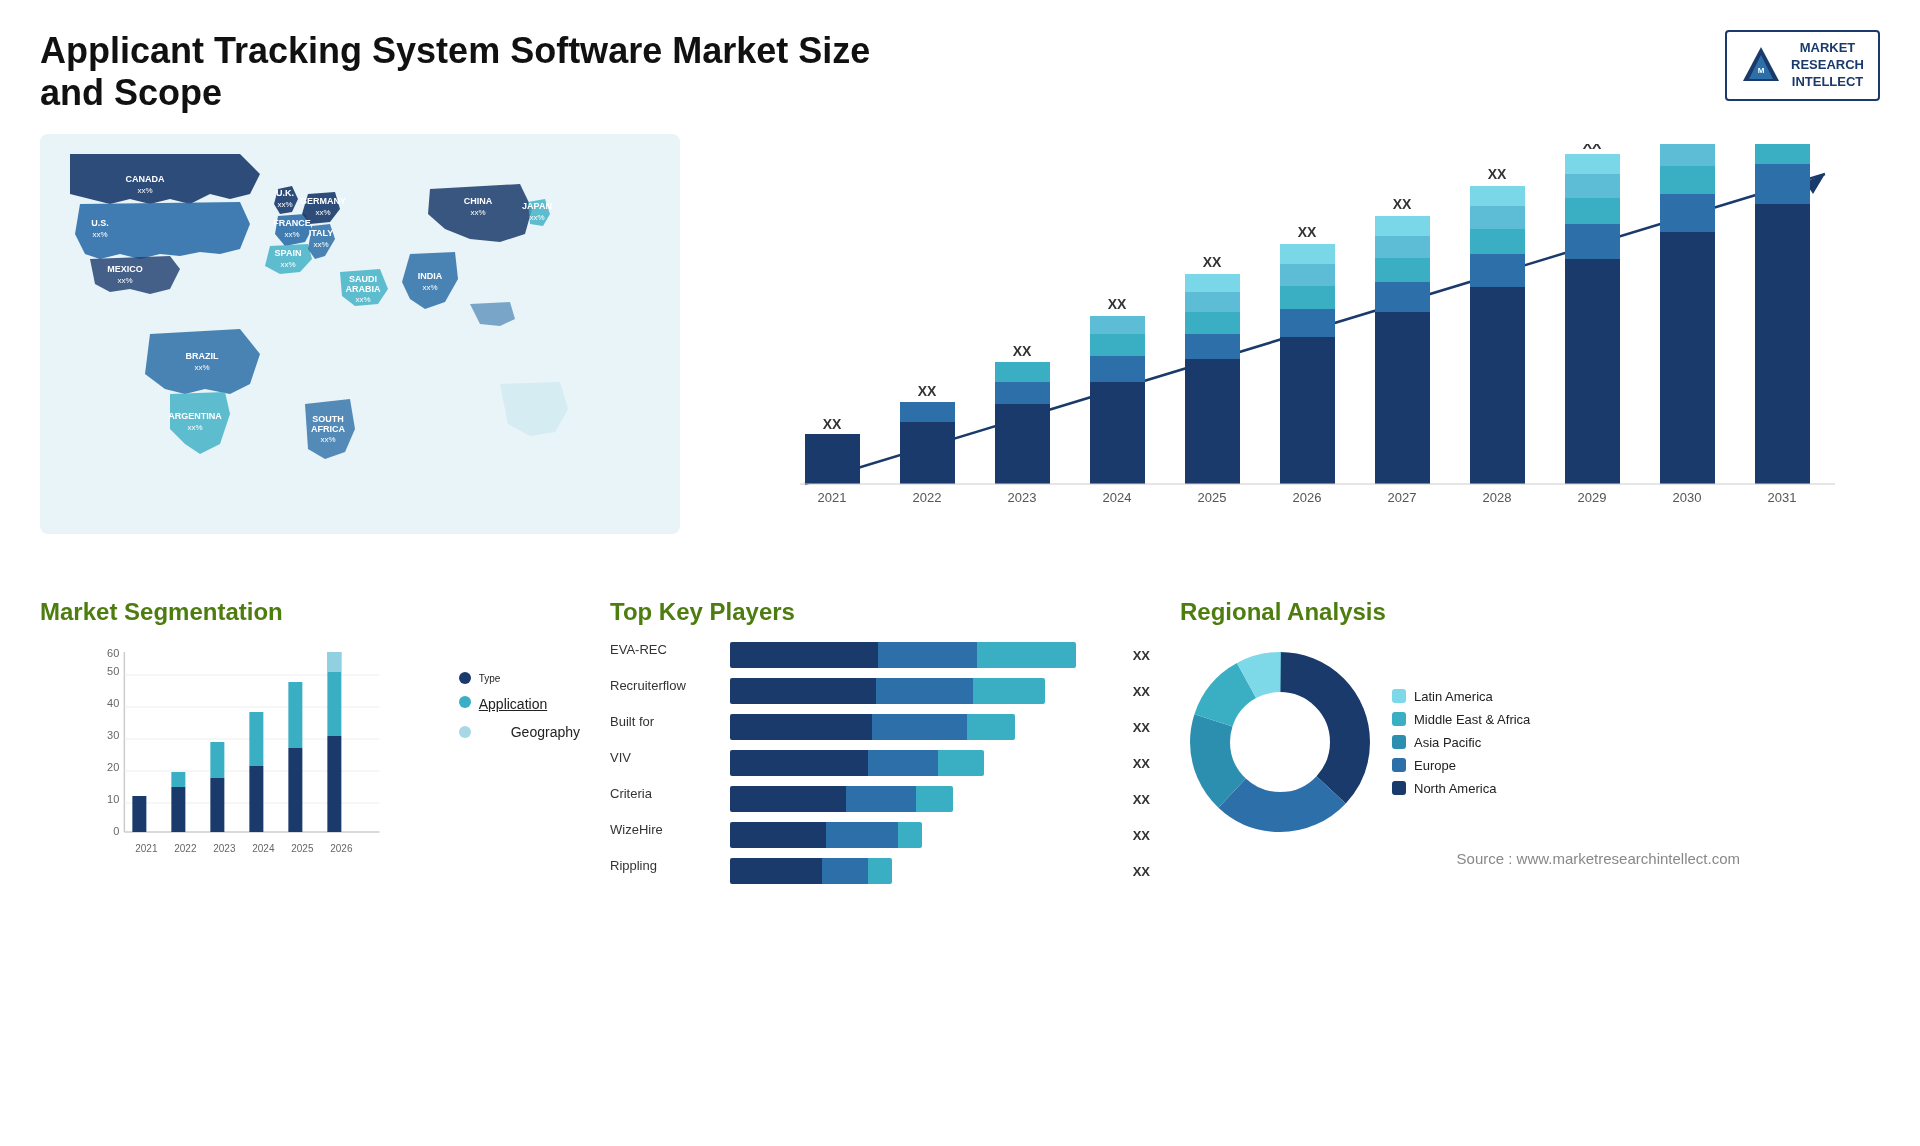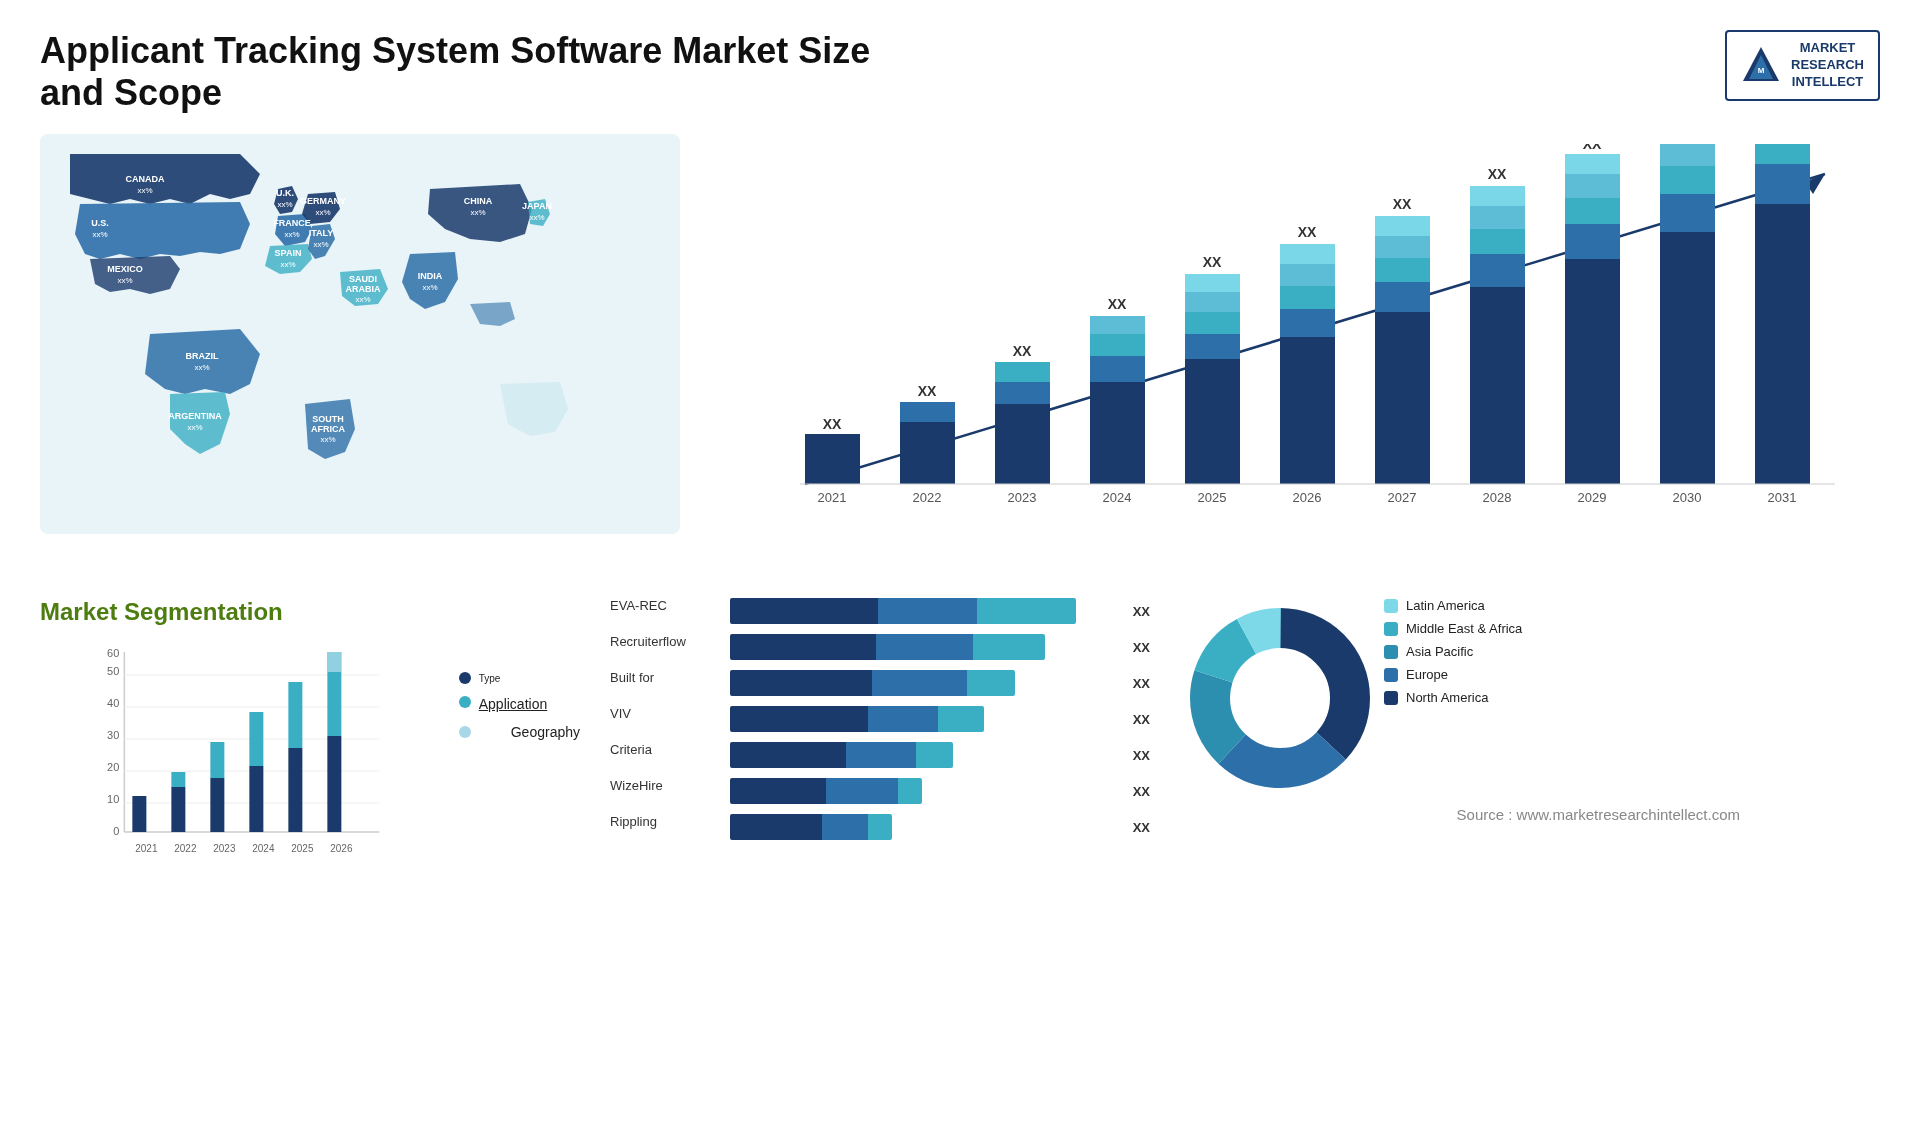--- a/index.html
+++ b/index.html
@@ -80,21 +80,22 @@
     .player-bar-seg3 { background: #3aafc4; }
     .player-xx {
       font-size: 13px;
       font-weight: 700;
       color: #333;
       margin-left: 8px;
       align-self: center;
     }
     .donut-wrapper {
       display: flex;
-      gap: 4px;
+      align-items: center;
+      gap: 12px;
     }
     .donut-svg {
       width: 200px;
       height: 200px;
       flex-shrink: 0;
     }
     .regional-legend {
       display: flex;
       flex-direction: column;
       gap: 8px;
@@ -388,20 +389,21 @@
           <div style="display:flex; align-items:center; gap:8px;">
             <div style="width:12px;height:12px;border-radius:50%;background:#a8d8e8; flex-shrink:0;"></div>
             <span style="font-size:14px;margin-left:32px;">Geography</span>
           </div>
         </div>
       </div>
     </div>
   </div>
 
   <div>
+    <div class="section-title">Top Key Players</div>
 
     <div>
 
       <div class="player-row">
         <span class="player-name">EVA-REC</span>
         <div class="player-bar-container">
           <div class="player-bar" style="width:90%;">
             <div class="player-bar-seg1" style="flex:3;"></div>
             <div class="player-bar-seg2" style="flex:2;"></div>
             <div class="player-bar-seg3" style="flex:2;"></div>
@@ -478,20 +480,21 @@
             <div class="player-bar-seg2" style="flex:1;"></div>
             <div class="player-bar-seg3" style="flex:0.5;"></div>
           </div>
         </div>
         <span class="player-xx">XX</span>
       </div>
     </div>
   </div>
 
   <div>
+    <div class="section-title">Regional Analysis</div>
     <div class="donut-wrapper">
 
       <svg class="donut-svg" viewBox="0 0 200 200">
 
         <circle cx="100" cy="100" r="70" fill="none" stroke="#1a3a6b" stroke-width="40" stroke-dasharray="162.3 276.5" stroke-dashoffset="0" transform="rotate(-90 100 100)"></circle>
 
         <circle cx="100" cy="100" r="70" fill="none" stroke="#2d6fa8" stroke-width="40" stroke-dasharray="109.9 328.9" stroke-dashoffset="-162.3" transform="rotate(-90 100 100)"></circle>
 
         <circle cx="100" cy="100" r="70" fill="none" stroke="#2d8fb0" stroke-width="40" stroke-dasharray="79.2 349.6" stroke-dashoffset="-272.2" transform="rotate(-90 100 100)"></circle>
 

